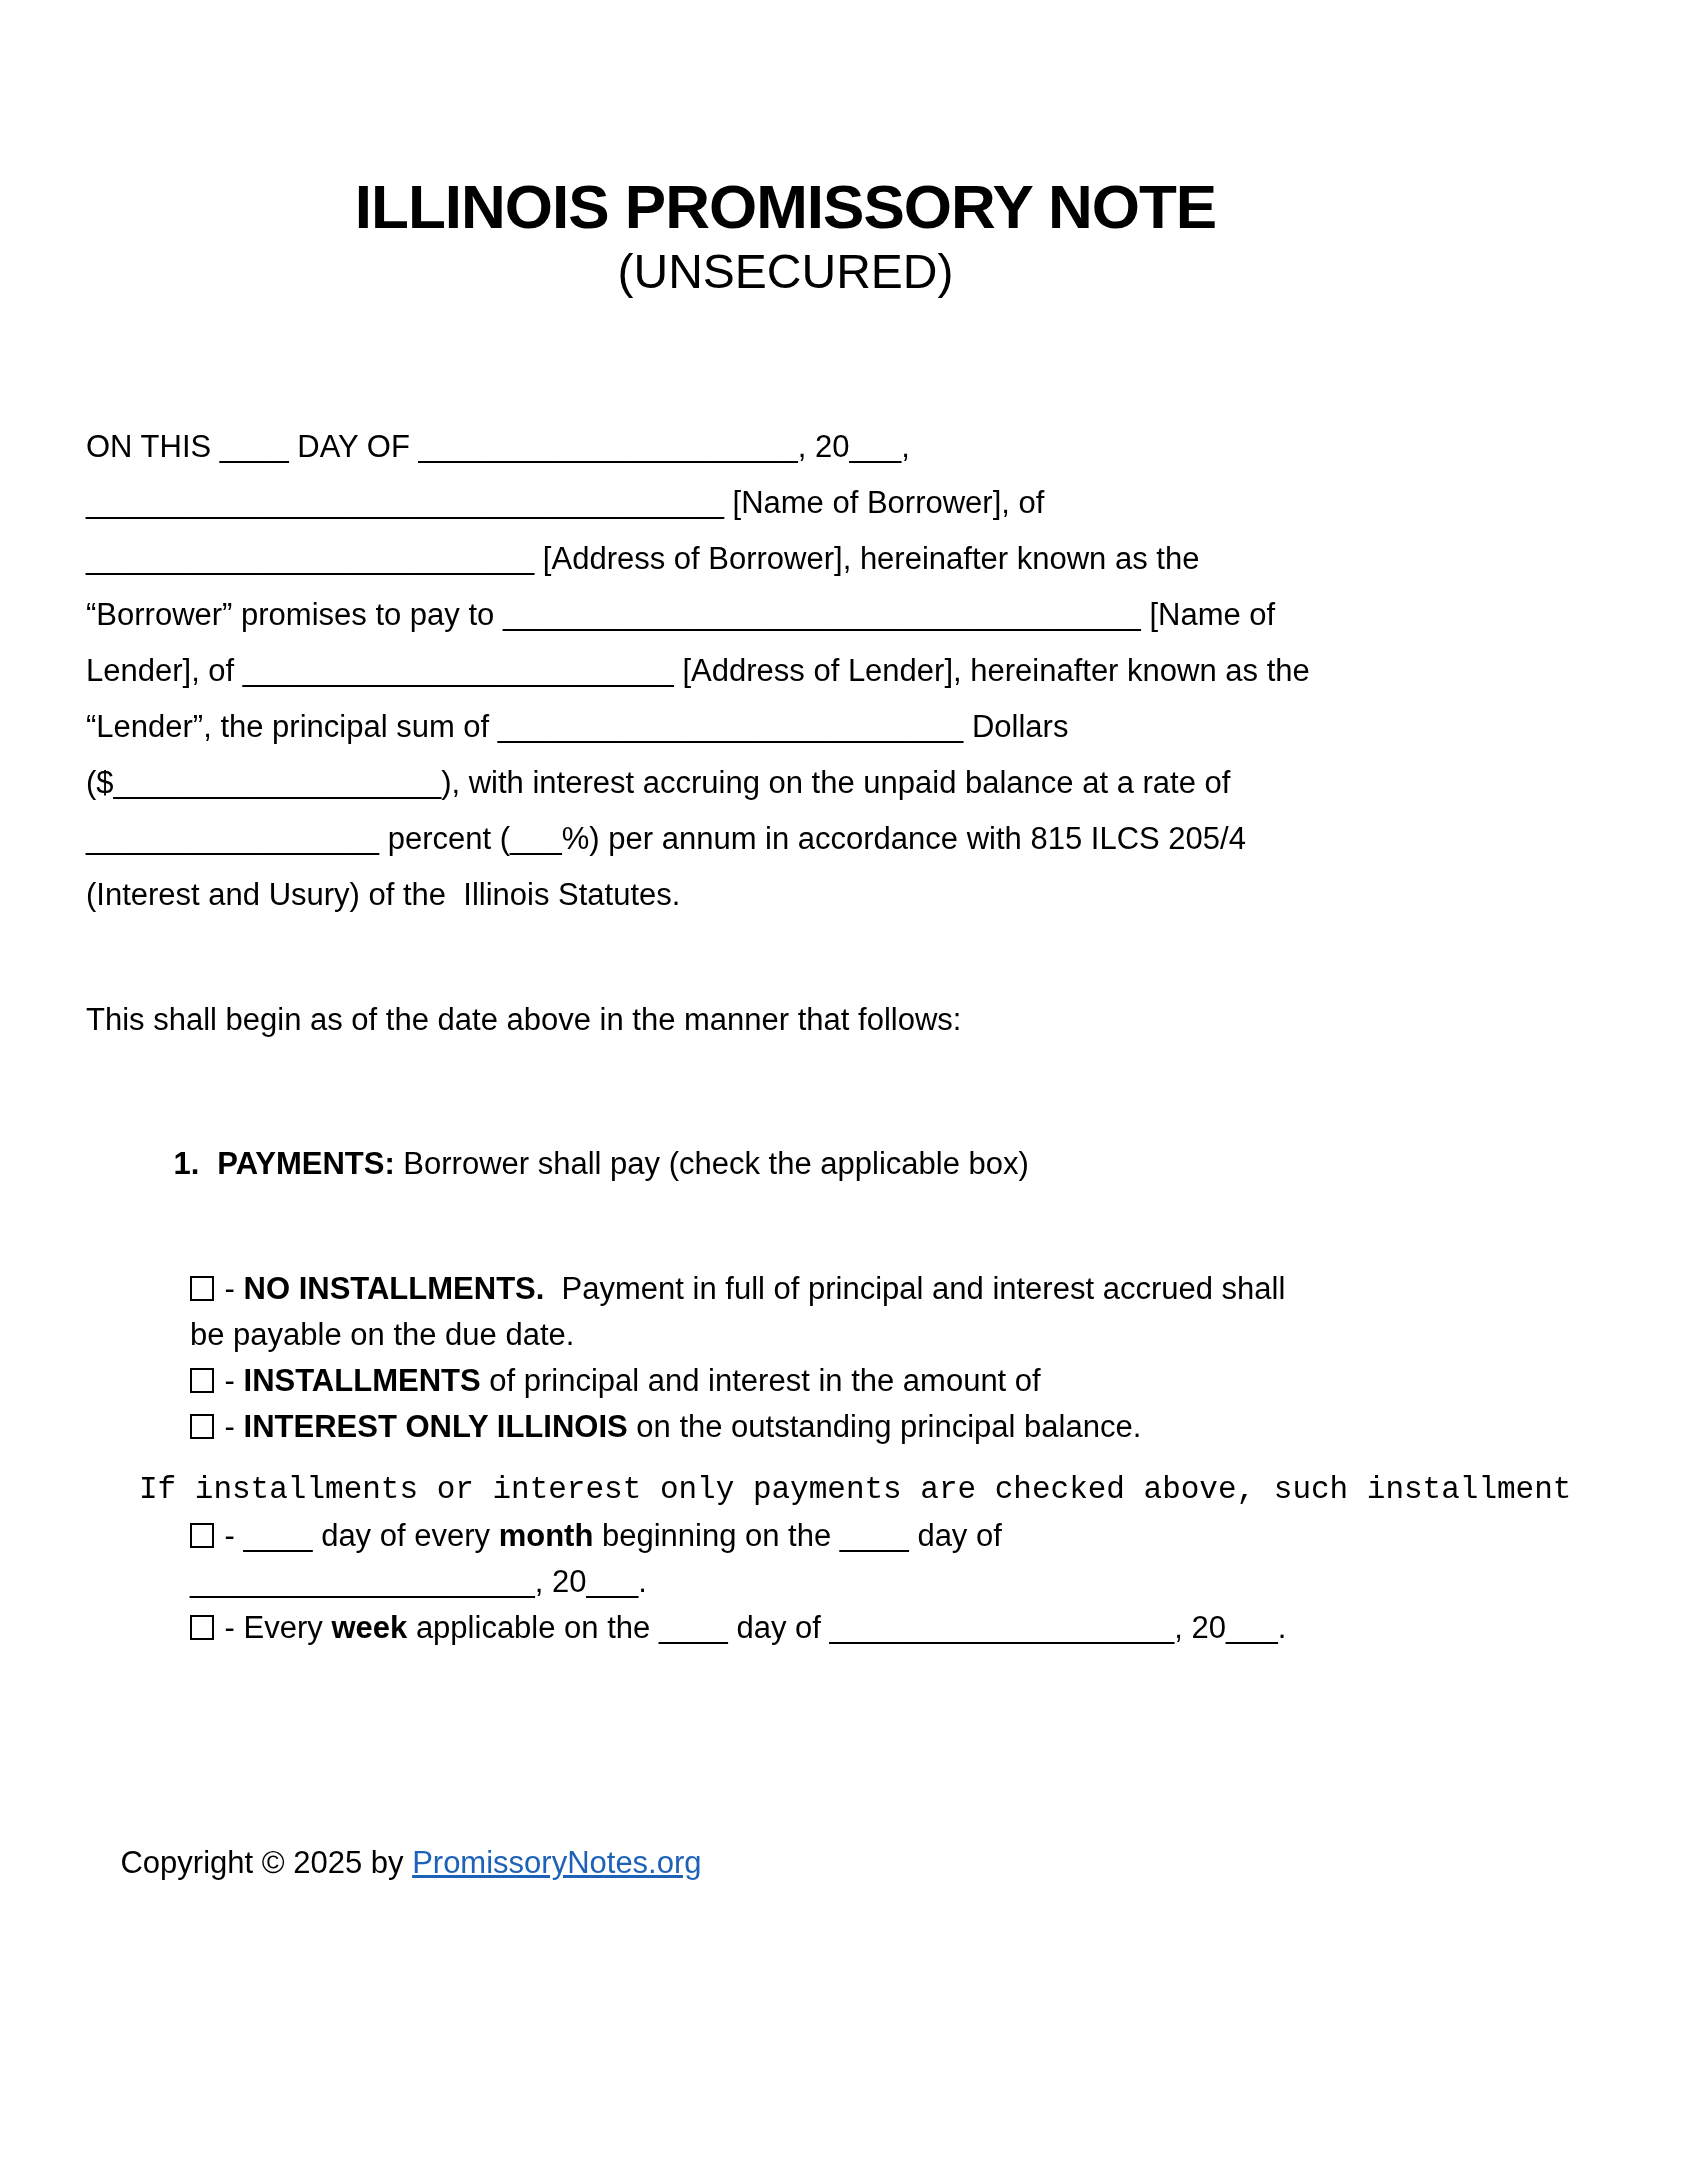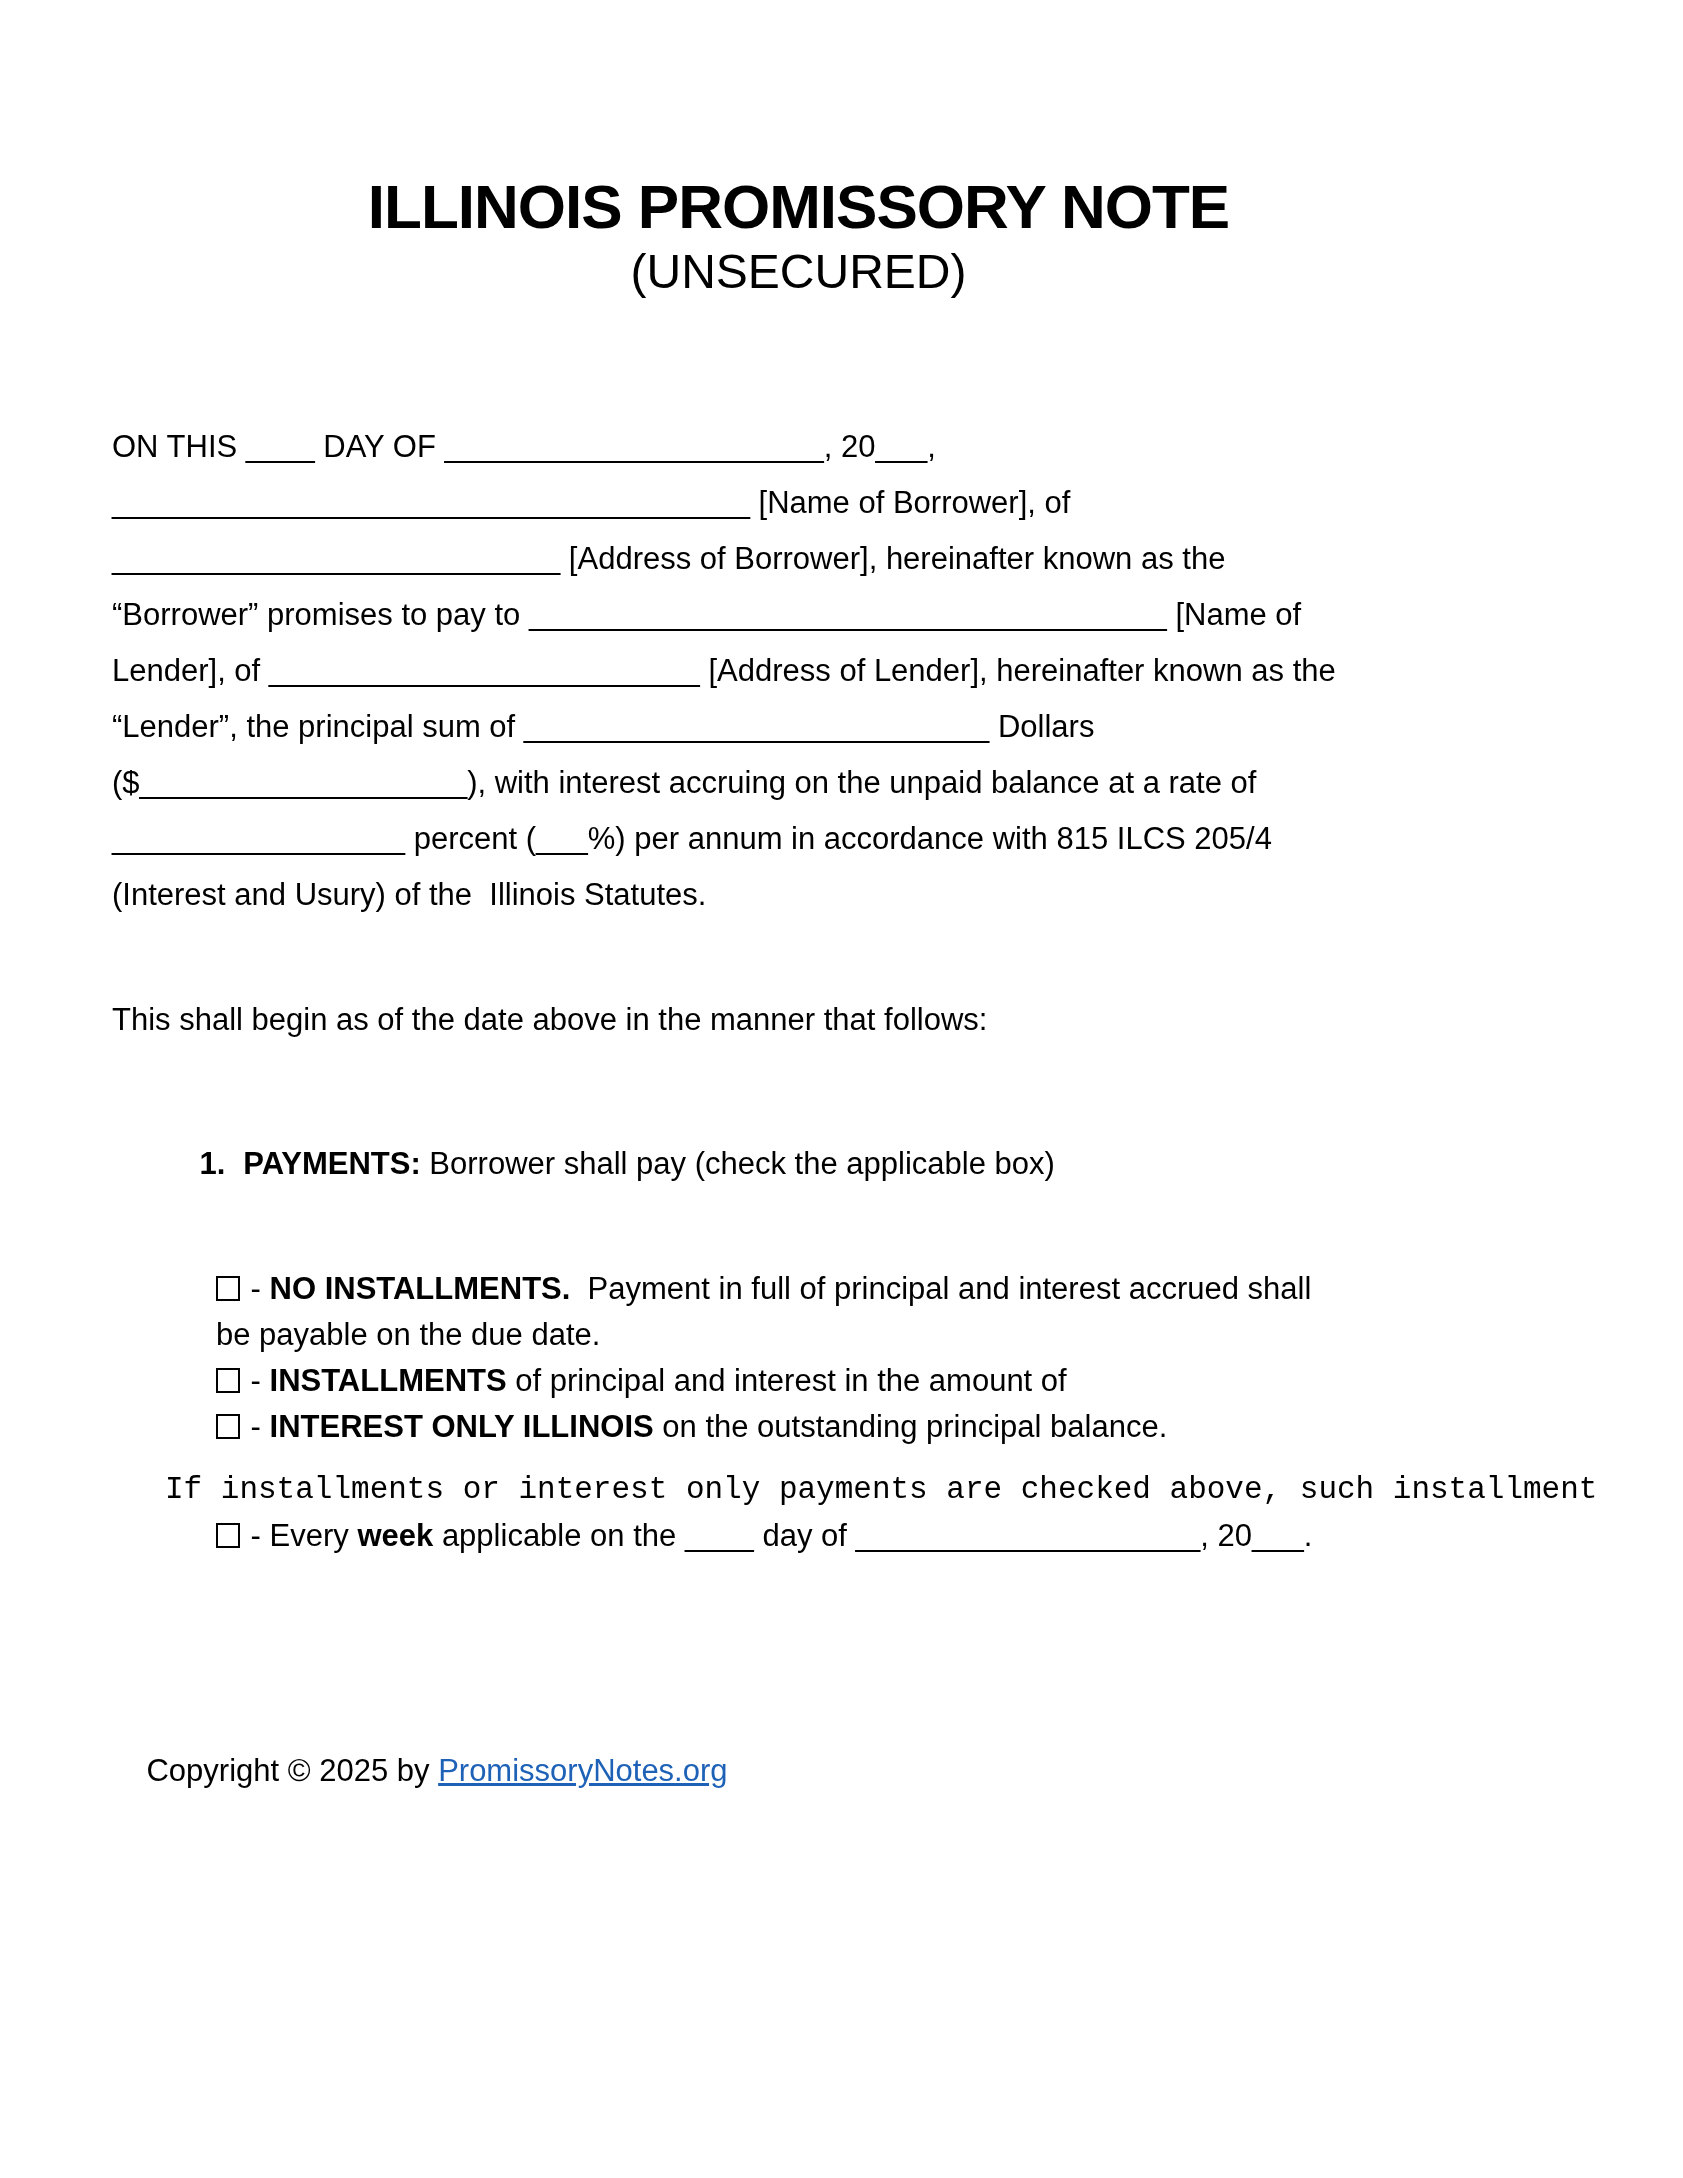--- a/index.html
+++ b/index.html
@@ -5,21 +5,21 @@
   html, body { margin: 0; padding: 0; background: #ffffff; }
   .page {
     position: relative;
     width: 1683px;
     height: 2178px;
     box-sizing: border-box;
     background: #ffffff;
     color: #000000;
     font-family: "Liberation Sans", sans-serif;
     font-size: 31px;
-    padding: 170px 198px 0 112px;
+    padding: 170px 198px 0 86px;
     overflow: hidden;
   }
   .line { white-space: pre; }
   .title {
     margin: 0;
     text-align: center;
     font-size: 62px;
     font-weight: bold;
     line-height: 73px;
     letter-spacing: -1px;
@@ -92,20 +92,24 @@
   </div>
 
   <div class="option">
     <div class="line"><span class="checkbox"></span><span> - </span><b>INTEREST ONLY ILLINOIS</b><span> on the outstanding principal balance.</span></div>
   </div>
 
   <div class="conditional">
     <div class="line">If installments or interest only payments are checked above, such installment</div>
   </div>
 
+  <div class="option">
+    <div class="line"><span class="checkbox"></span><span> - </span><span>____ day of every </span><b>month</b><span> beginning on the ____ day of</span></div>
+    <div class="line">____________________, 20___.</div>
+  </div>
 
   <div class="option">
     <div class="line"><span class="checkbox"></span><span> - </span><span>Every </span><b>week</b><span> applicable on the ____ day of ____________________, 20___.</span></div>
   </div>
 
   <div class="footer line">
     <span>Copyright © 2025 by </span><a href="#">PromissoryNotes.org</a>
   </div>
 
 </div>

